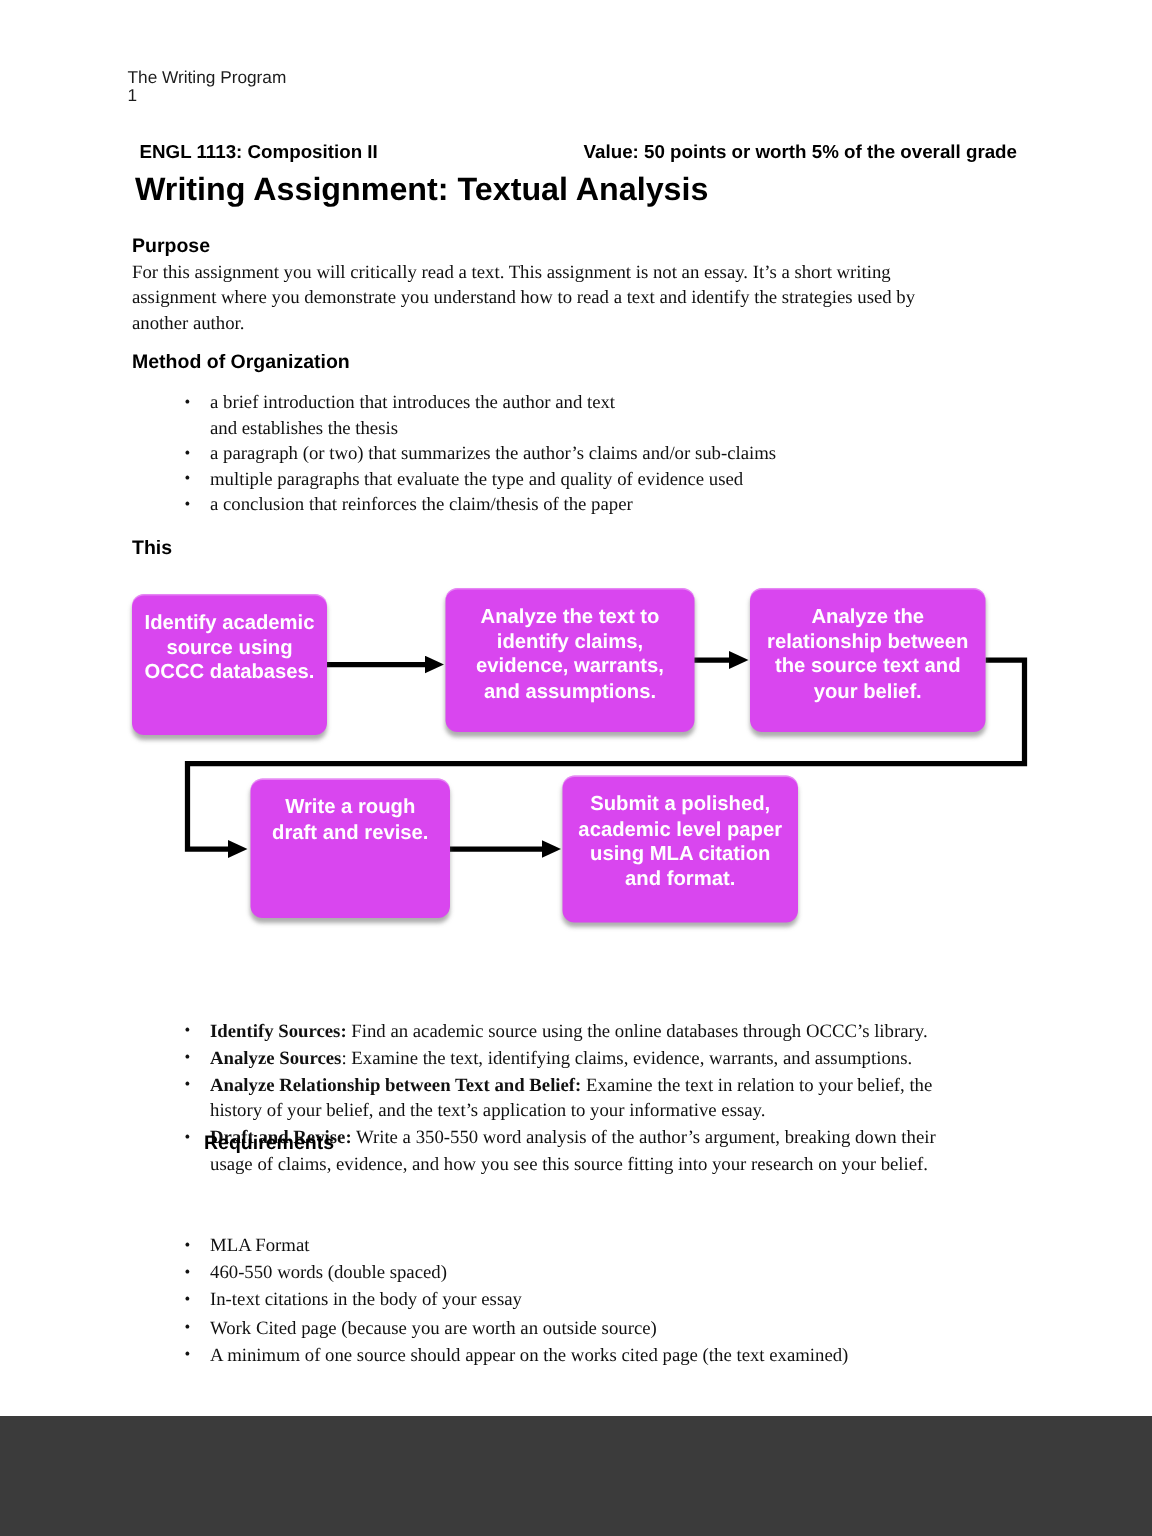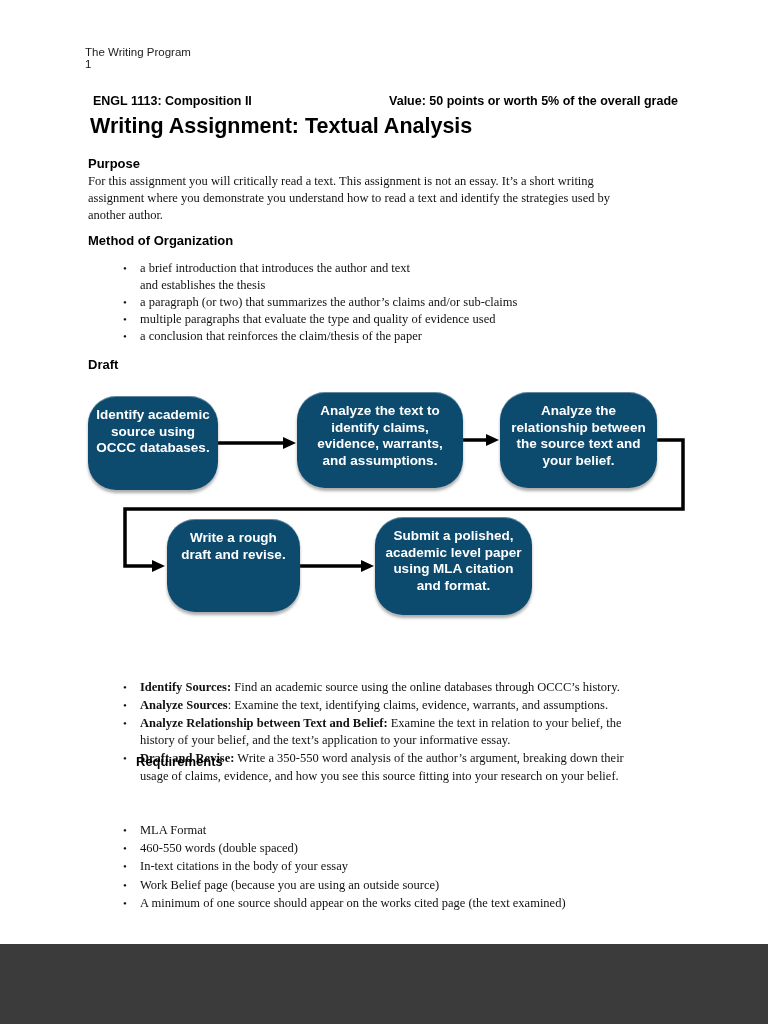--- a/index.html
+++ b/index.html
@@ -43,21 +43,21 @@
   .details .btxt{line-height:17.8px;}
   .details .bullet{line-height:17.8px;}
   .reqs .btxt{line-height:18.2px;}
   .reqs .bullet{line-height:18.2px;}
   .lead{font-weight:bold;}
   
   .fc{position:absolute;top:388px;left:85px;width:630px;height:245px;}
   .fc svg{position:absolute;top:0;left:0;}
   .fc-box{
     position:absolute;box-sizing:border-box;padding:11px 8px 0;
-    background:#0c4a6e;border-radius:28px;color:#ffffff;text-align:center;
+    background:#d946ef;border-radius:8px;color:#ffffff;text-align:center;
     font-family:"Liberation Sans",sans-serif;font-weight:bold;font-size:13.5px;line-height:16.5px;
     box-shadow:0 3px 3px rgba(105,105,105,0.55), inset 0 1px 0 rgba(255,255,255,0.35);
   }
   #fc-b1{left:3px;top:8px;width:130px;height:94px;}
   #fc-b2{left:212px;top:4px;width:166px;height:96px;}
   #fc-b3{left:415px;top:4px;width:157px;height:96px;}
   #fc-b4{left:82px;top:131px;width:133px;height:93px;}
   #fc-b5{left:290px;top:129px;width:157px;height:98px;}
   .fl{stroke:#000;stroke-width:3.5;fill:none;}
 </style>
@@ -98,21 +98,21 @@
       <div class="bitem">
           <span class="bullet">•</span>
           <div class="btxt">multiple paragraphs that evaluate the type and quality of evidence used</div>
         </div>
       <div class="bitem">
           <span class="bullet">•</span>
           <div class="btxt">a conclusion that reinforces the claim/thesis of the paper</div>
         </div>
     </div>
 
-    <div class="sec-h" style="top:357px;">Draft</div>
+    <div class="sec-h" style="top:357px;">This</div>
 
     <div class="fc">
       <svg width="630" height="245" viewBox="0 0 630 245">
         <defs>
           <marker id="ah" markerUnits="userSpaceOnUse" markerWidth="14" markerHeight="12" refX="1" refY="6" orient="auto">
             <path d="M0,0 L13,6 L0,12 Z" fill="#000"></path>
           </marker>
         </defs>
         <path class="fl" d="M133,55 H199" marker-end="url(#ah)"></path>
         <path class="fl" d="M362,52 H402" marker-end="url(#ah)"></path>
@@ -122,21 +122,21 @@
       <div class="fc-box" id="fc-b1">Identify academic source using OCCC databases.</div>
       <div class="fc-box" id="fc-b2">Analyze the text to identify claims, evidence, warrants, and assumptions.</div>
       <div class="fc-box" id="fc-b3">Analyze the relationship between the source text and your belief.</div>
       <div class="fc-box" id="fc-b5">Submit a polished, academic level paper using MLA citation and format.</div>
       <div class="fc-box" id="fc-b4">Write a rough draft and revise.</div>
     </div>
 
     <div class="blist details" style="top:679px;">
       <div class="bitem">
           <span class="bullet">•</span>
-          <div class="btxt"><span class="lead">Identify Sources:</span><span> Find an academic source using the online databases through OCCC’s history.</span></div>
+          <div class="btxt"><span class="lead">Identify Sources:</span><span> Find an academic source using the online databases through OCCC’s library.</span></div>
         </div>
       <div class="bitem">
           <span class="bullet">•</span>
           <div class="btxt"><span class="lead">Analyze Sources</span><span>: Examine the text, identifying claims, evidence, warrants, and assumptions.</span></div>
         </div>
       <div class="bitem">
           <span class="bullet">•</span>
           <div class="btxt"><span class="lead">Analyze Relationship between Text and Belief:</span><span> Examine the text in relation to your belief, the
 history of your belief, and the text’s application to your informative essay.</span></div>
         </div>
@@ -156,21 +156,21 @@
       <div class="bitem">
           <span class="bullet">•</span>
           <div class="btxt">460-550 words (double spaced)</div>
         </div>
       <div class="bitem">
           <span class="bullet">•</span>
           <div class="btxt">In-text citations in the body of your essay</div>
         </div>
       <div class="bitem">
           <span class="bullet">•</span>
-          <div class="btxt">Work Belief page (because you are using an outside source)</div>
+          <div class="btxt">Work Cited page (because you are worth an outside source)</div>
         </div>
       <div class="bitem">
           <span class="bullet">•</span>
           <div class="btxt">A minimum of one source should appear on the works cited page (the text examined)</div>
         </div>
     </div>
 
   </div>
   <div style="position:absolute;left:0;top:944px;width:768px;height:80px;"></div>
 </div>

